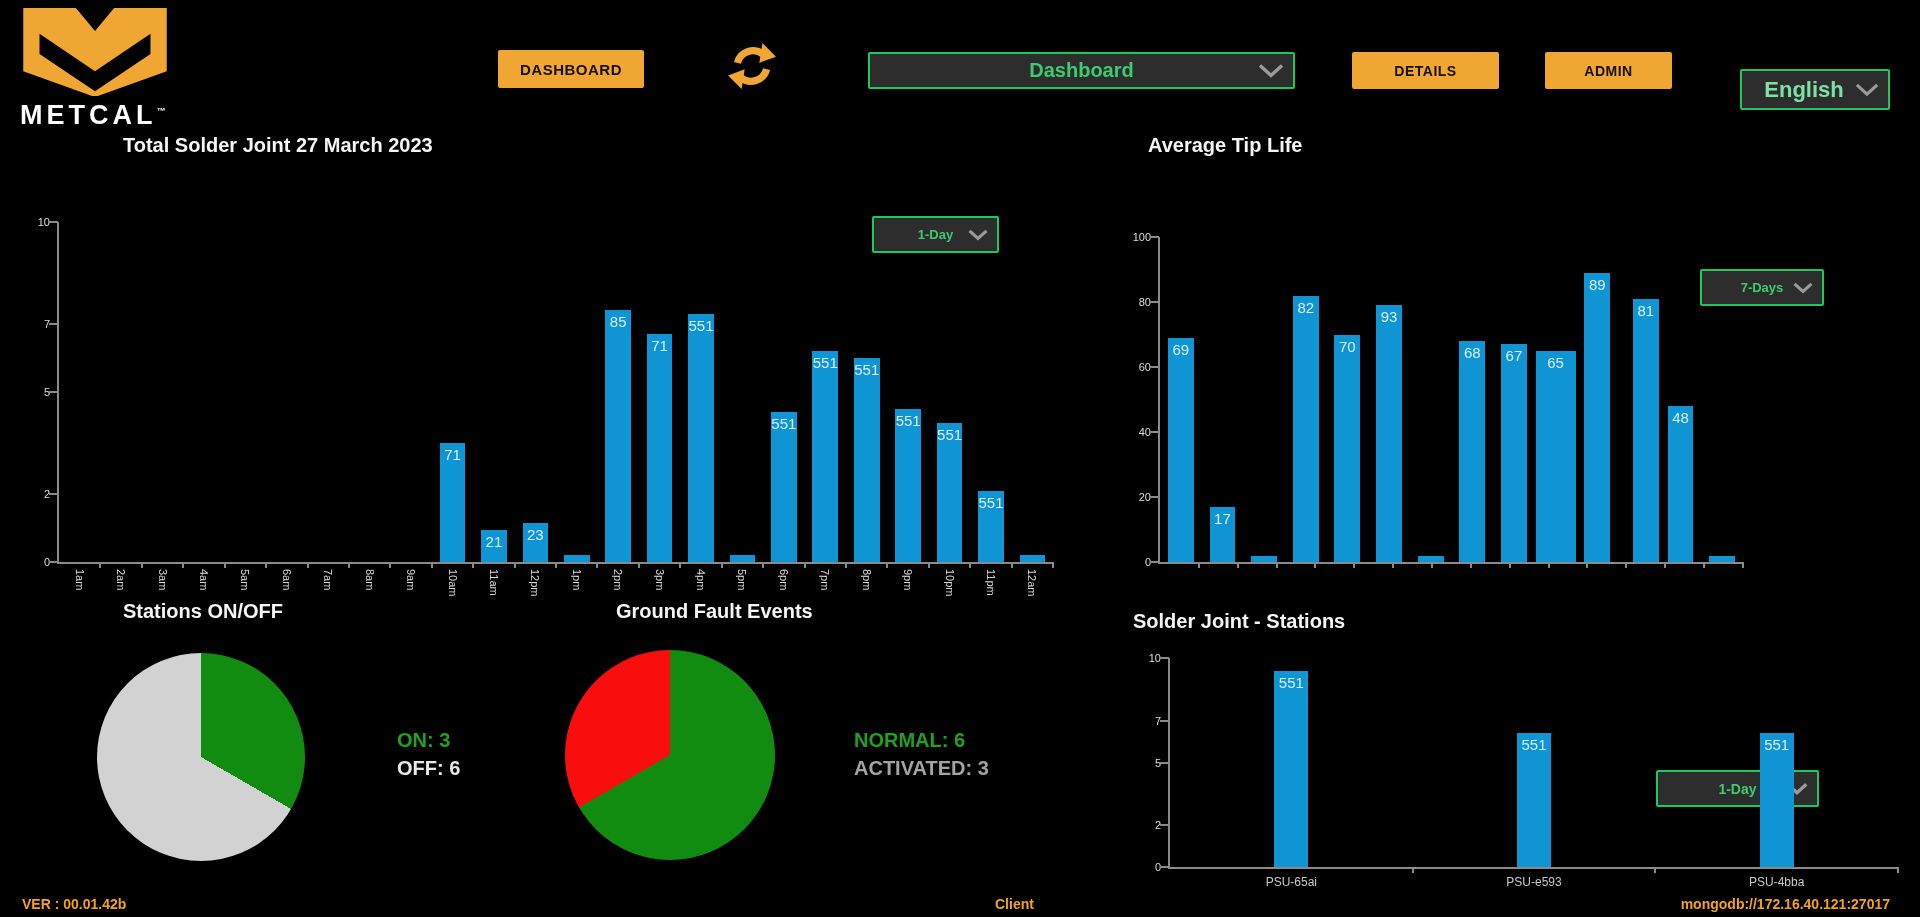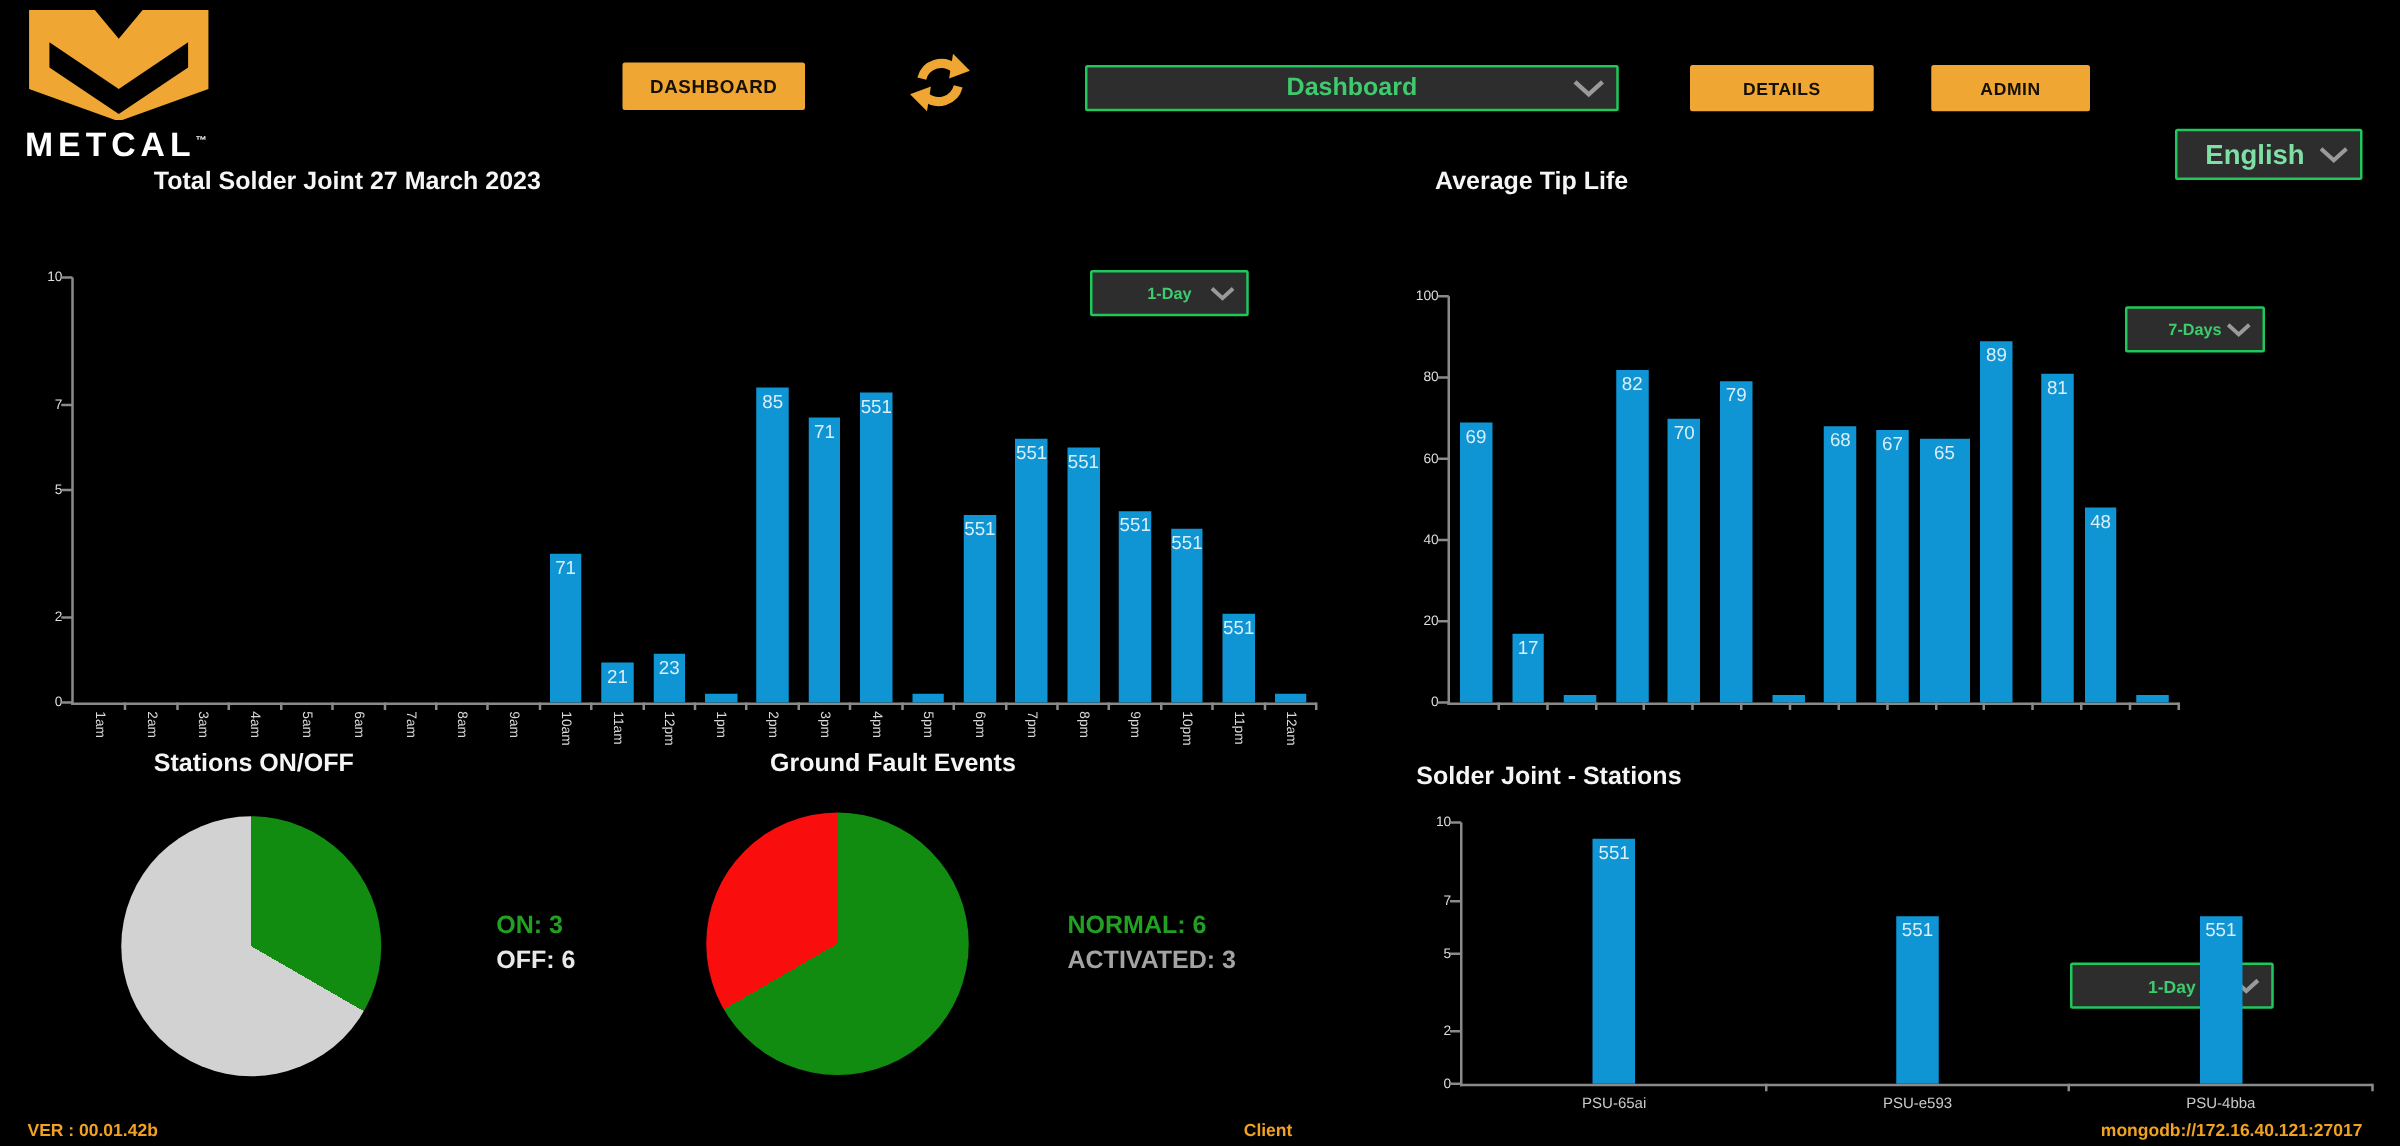--- a/index.html
+++ b/index.html
@@ -84,21 +84,21 @@
     <span class="sel-label" style="font-size:20px;">Dashboard</span>
     <svg class="chev" width="26" height="15" viewBox="0 0 26 15">
       <polyline points="2,2 13,12 24,2" fill="none" stroke="#9a9a9a" stroke-width="3.5"></polyline>
     </svg>
   </div>
 
   <button class="btn abs" style="left:1352px; top:52px; width:147px; height:37px; font-size:14px;">DETAILS</button>
 
   <button class="btn abs" style="left:1545px; top:52px; width:127px; height:37px; font-size:14px;">ADMIN</button>
 
-  <div class="select abs" style="left:1740px; top:66px; width:150px; height:41px;">
+  <div class="select abs" style="left:1740px; top:32px; width:150px; height:41px;">
     <span class="sel-label" style="font-size:22px; color:#7FE0A5; margin-right:22px;">English</span>
     <svg class="chev" width="24" height="14" viewBox="0 0 26 15">
       <polyline points="2,2 13,12 24,2" fill="none" stroke="#9a9a9a" stroke-width="3.5"></polyline>
     </svg>
   </div>
 </header>
 
 <section>
   <h2 class="chart-title abs" style="left:123px; top:134px;">Total Solder Joint 27 March 2023</h2>
   <div class="select abs" style="left:872px; top:138px; width:127px; height:37px;">
@@ -274,21 +274,21 @@
   <div class="ymark" style="bottom: 0%;"></div>
       <div class="ymark" style="bottom: 20%;"></div>
       <div class="ymark" style="bottom: 50%;"></div>
       <div class="ymark" style="bottom: 70%;"></div>
       <div class="ymark" style="bottom: 100%;"></div>
     </div>
 </section>
 
 <section>
   <h2 class="chart-title abs" style="left:1148px; top:134px;">Average Tip Life</h2>
-  <div class="select abs" style="left:1700px; top:130px; width:112px; height:37px;align-items:center;">
+  <div class="select abs" style="left:1700px; top:154px; width:124px; height:37px;align-items:center;">
     <span class="sel-label" style="font-size:13px;">7-Days</span>
     <svg class="chev" width="20" height="13" viewBox="0 0 26 15">
       <polyline points="2,2 13,12 24,2" fill="none" stroke="#9a9a9a" stroke-width="4"></polyline>
     </svg>
   </div>
   <div class="plot" style="left:1158px; top:237px; width:585px; height:327px;">
     <div class="yticks">
         <div class="ytick" style="bottom: 0%;">0</div>
         <div class="ytick" style="bottom: 20%;">20</div>
         <div class="ytick" style="bottom: 40%;">40</div>
@@ -315,21 +315,21 @@
             <span class="barval">82</span>
           </div>
         </div>
         <div class="slot">
           <div class="bar" style="height: 70%; background: rgb(15, 149, 211);">
             <span class="barval">70</span>
           </div>
         </div>
         <div class="slot">
           <div class="bar" style="height: 79%; background: rgb(15, 149, 211);">
-            <span class="barval">79</span>
+            <span class="barval">93</span>
           </div>
         </div>
         <div class="slot">
           <div class="bar" style="height: 2%; background: rgb(15, 149, 211);"></div>
         </div>
         <div class="slot">
           <div class="bar" style="height: 68%; background: rgb(15, 149, 211);">
             <span class="barval">68</span>
           </div>
         </div>

